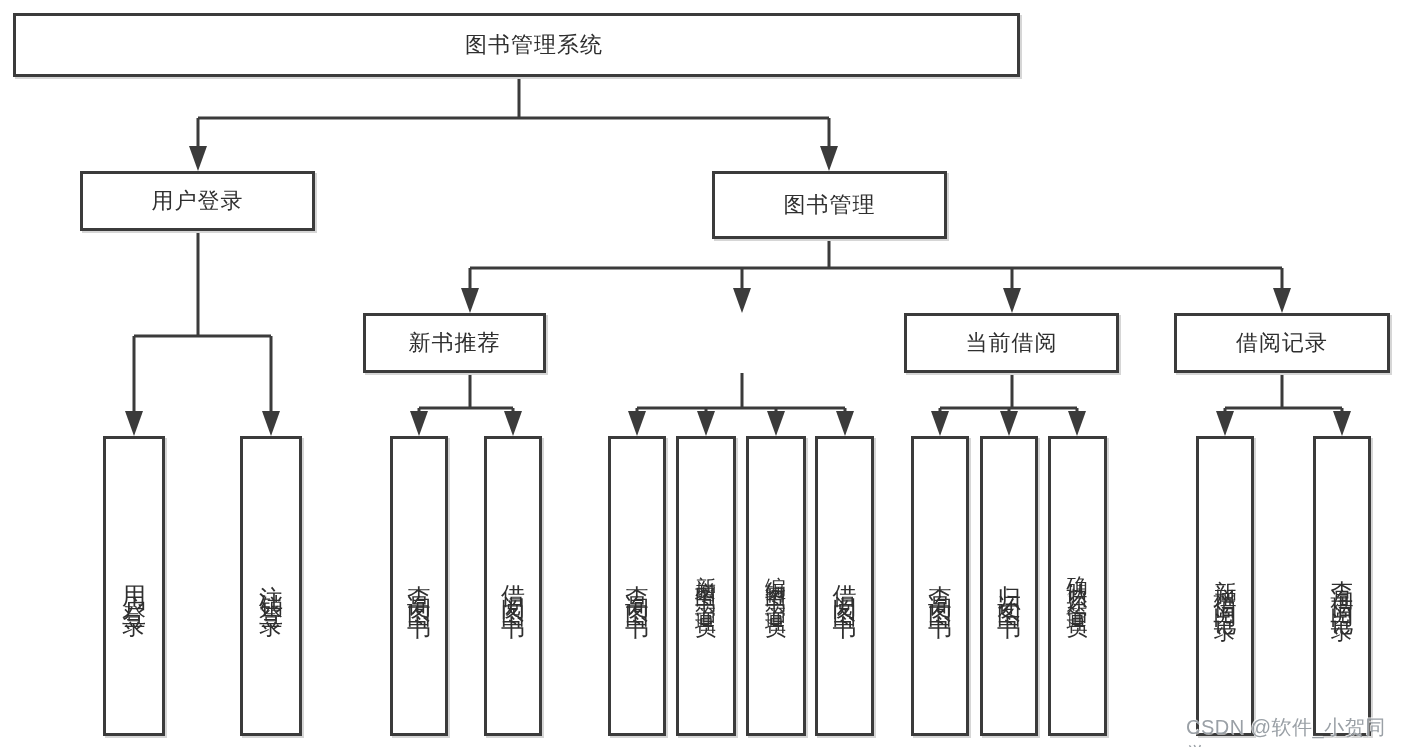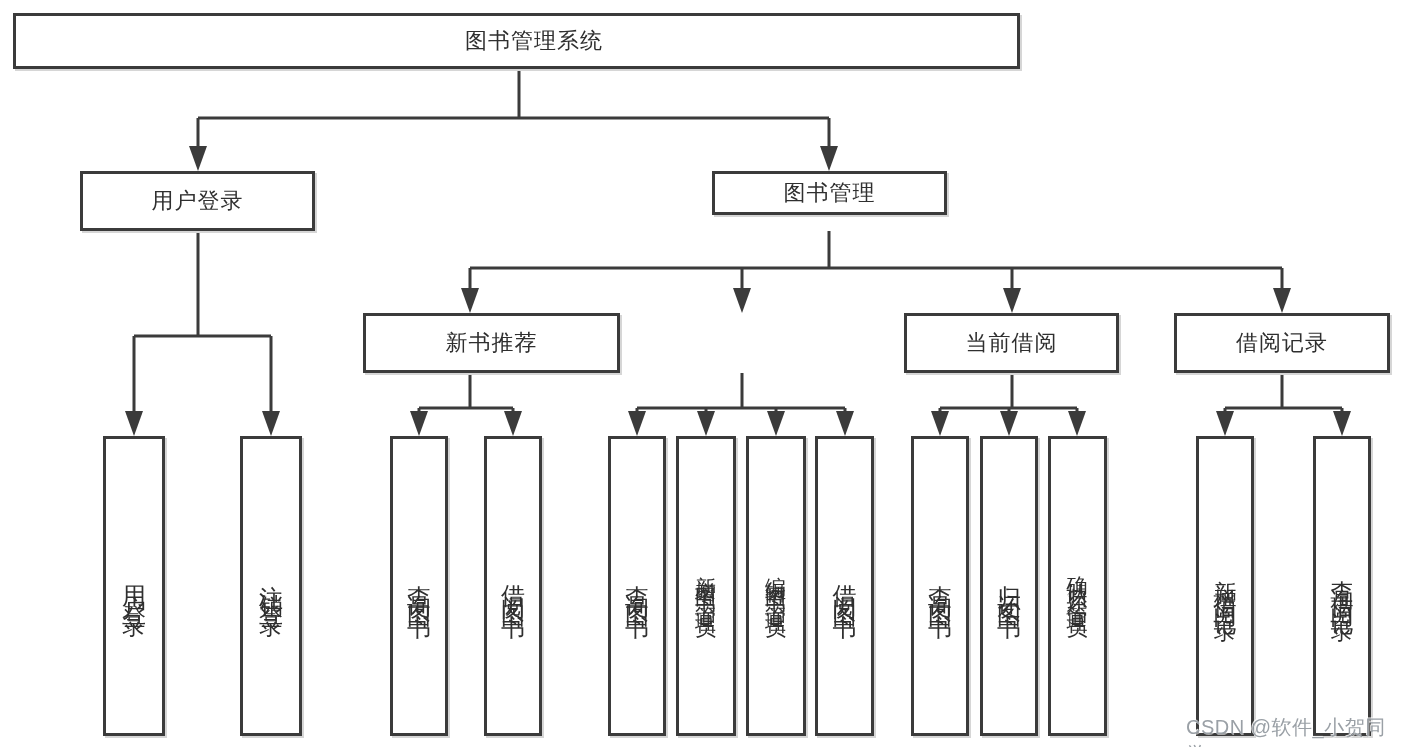--- a/index.html
+++ b/index.html
@@ -64,26 +64,26 @@
       <polygon points="767,411 785,411 776,436"></polygon>
       <polygon points="836,411 854,411 845,436"></polygon>
       <polygon points="931,411 949,411 940,436"></polygon>
       <polygon points="1000,411 1018,411 1009,436"></polygon>
       <polygon points="1068,411 1086,411 1077,436"></polygon>
       <polygon points="1216,411 1234,411 1225,436"></polygon>
       <polygon points="1333,411 1351,411 1342,436"></polygon>
     </g>
   </svg>
 
-  <div class="node" style="left:13px;top:13px;width:1007px;height:56px;padding-left:35px;">图书管理系统</div>
+  <div class="node" style="left:13px;top:13px;width:1007px;height:64px;padding-left:35px;">图书管理系统</div>
 
   <div class="node" style="left:80px;top:171px;width:235px;height:60px;">用户登录</div>
-  <div class="node" style="left:712px;top:171px;width:235px;height:44px;">图书管理</div>
+  <div class="node" style="left:712px;top:171px;width:235px;height:68px;">图书管理</div>
 
-  <div class="node" style="left:363px;top:313px;width:257px;height:60px;">新书推荐</div>
+  <div class="node" style="left:363px;top:313px;width:183px;height:60px;">新书推荐</div>
   <div class="node" style="left:904px;top:313px;width:215px;height:60px;">当前借阅</div>
   <div class="node" style="left:1174px;top:313px;width:216px;height:60px;">借阅记录</div>
 
   <div class="node vnode" style="left:103px;top:436px;width:62px;height:300px;">用户登录</div>
   <div class="node vnode" style="left:240px;top:436px;width:62px;height:300px;">注销登录</div>
 
   <div class="node vnode" style="left:390px;top:436px;width:58px;height:300px;">查询图书</div>
   <div class="node vnode" style="left:484px;top:436px;width:58px;height:300px;">借阅图书</div>
 
   <div class="node vnode" style="left:608px;top:436px;width:58px;height:300px;">查询图书</div>

